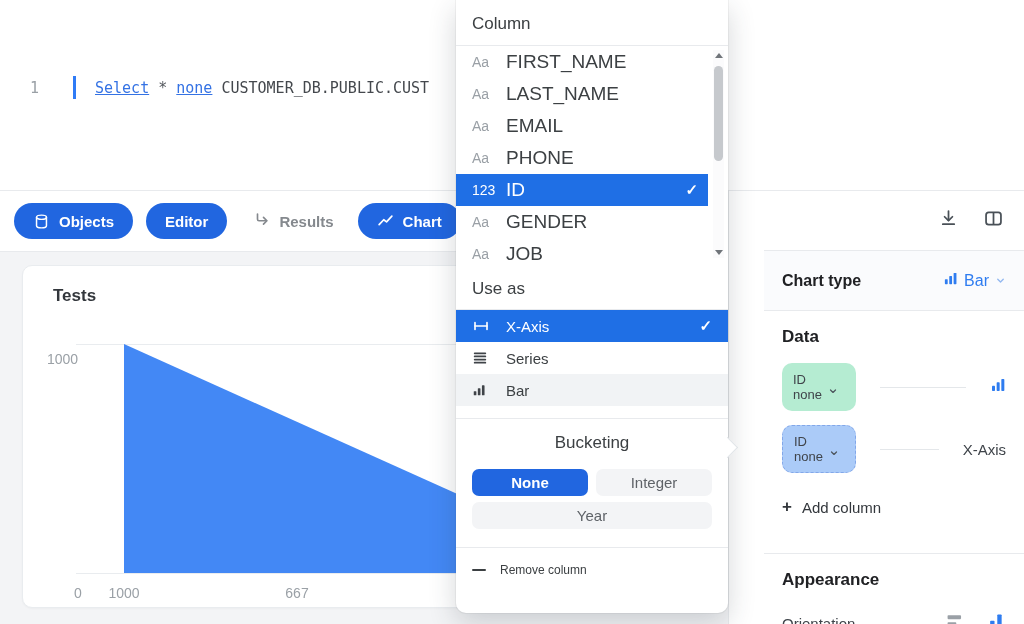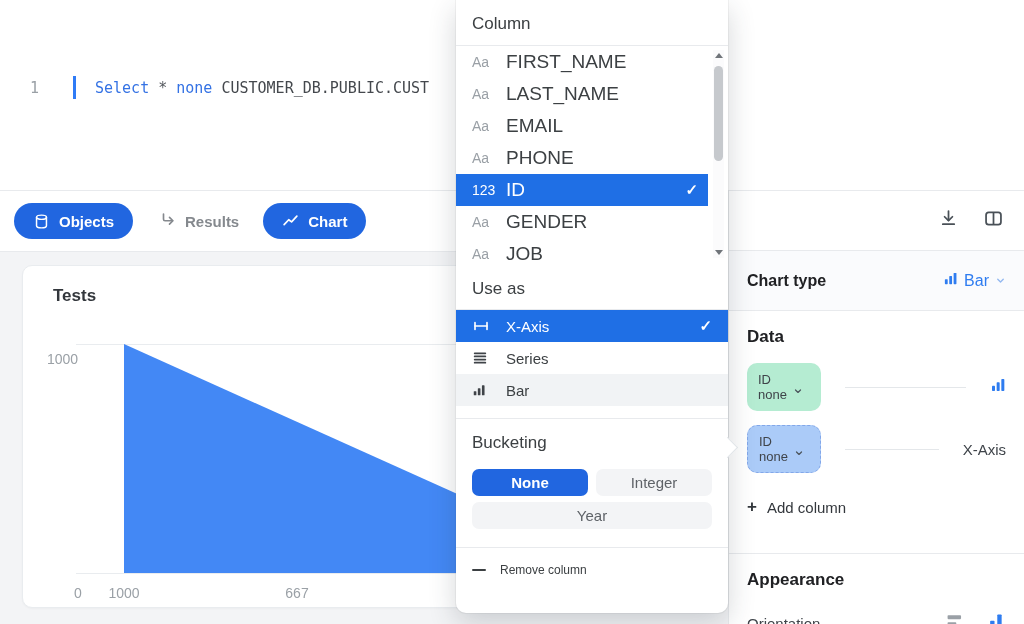--- a/index.html
+++ b/index.html
@@ -9,21 +9,21 @@
     font-family:"Liberation Sans", sans-serif; color:#3c4043;
   }
   
   .editor-area { position:absolute; left:0; top:0; width:1024px; height:191px; background:#fff; border-bottom:1px solid #e8eaed; }
   .db-selector { position:absolute; left:92px; top:30px; display:flex; align-items:center; gap:10px; cursor:pointer; }
   .db-selector .lbl { font-size:15px; font-weight:700; color:#45494e; }
   .caret-down { width:0; height:0; border-left:5px solid transparent; border-right:5px solid transparent; border-top:6px solid #8b9095; }
   .line-number { position:absolute; left:30px; top:79px; font-family:"DejaVu Sans Mono", monospace; font-size:15px; color:#9aa0a6; }
   .text-cursor { position:absolute; left:73px; top:76px; width:3px; height:23px; background:#2f7bf6; }
   .sql-line { position:absolute; left:95px; top:79px; font-family:"DejaVu Sans Mono", monospace; font-size:15px; white-space:pre; }
-  .sql-kw { color:#3472e4; }
+  .sql-kw { color:#3472e4;text-decoration:underline; }
   .sql-plain { color:#54585e; }
   .sql-ident { color:#44484d;margin-top:16px; }
 
   
   .tabbar { position:absolute; left:0; top:191px; width:1024px; height:61px; background:#fff; border-bottom:1px solid #e8eaed; display:flex; align-items:center; padding-left:14px; }
   .pill { height:36px; border-radius:18px; background:#2166e0; color:#fff; font-weight:700; font-size:15px; display:flex; align-items:center; gap:9px; padding:0 19px; cursor:pointer; }
   .pill svg { display:block; }
   .tab-editor { margin-left:13px; }
   .tab-results { margin-left:26px; display:flex; align-items:center; gap:8px; color:#85898e; font-weight:700; font-size:15px; cursor:pointer; }
   .tab-chart { margin-left:24px; }
@@ -32,21 +32,21 @@
   .content-bg { position:absolute; left:0; top:252px; width:1024px; height:372px; background:#f3f4f6; }
   .chart-card { position:absolute; left:22px; top:265px; width:690px; height:343px; background:#fff; border:1px solid #e9ecef; border-radius:10px; box-shadow:0 1px 2px rgba(0,0,0,.03); }
   .chart-title { position:absolute; left:30px; top:20px; font-size:17px; font-weight:700; color:#33373c; }
   .gridline-top { position:absolute; left:53px; right:16px; top:78px; height:1px; background:#e9ecef; }
   .gridline-bottom { position:absolute; left:53px; right:16px; top:307px; height:1px; background:#e9ecef; }
   .y-tick { position:absolute; left:24px; top:85px; font-size:14px; color:#9aa0a6; }
   .area-shape { position:absolute; left:101px; top:78px; width:509px; height:229px; background:#4388f5; clip-path:polygon(0 0, 100% 100%, 0 100%); }
   .x-tick { position:absolute; top:319px; transform:translateX(-50%); font-size:14px; color:#9aa0a6; }
 
   
-  .right-panel { position:absolute; left:728px; top:191px; width:296px; height:433px; background:#fff; border-left:1px solid #e8eaed; z-index:2; }
+  .right-panel { position:absolute; left:728px; top:191px; width:296px; height:433px; background:#fff; border-left:1px solid #e8eaed; z-index:2;padding-left:35px; }
   .panel-toolbar { height:60px; border-bottom:1px solid #e8eaed; display:flex; align-items:center; justify-content:flex-end; gap:24px; padding-right:20px; }
   .panel-toolbar svg { cursor:pointer; }
   .chart-type-row { height:60px; background:#fafbfd; border-bottom:1px solid #e8eaed; display:flex; align-items:center; padding:0 18px; }
   .chart-type-label { font-size:16px; font-weight:700; color:#202124; flex:1; }
   .chart-type-value { display:flex; align-items:center; gap:6px; cursor:pointer; }
   .chart-type-value .val { color:#2e7cf0; font-size:16px; }
   .data-section { height:243px; border-bottom:1px solid #e8eaed; padding:16px 18px; }
   .section-title { font-size:17px; font-weight:700; color:#202124; }
   .data-row { display:flex; align-items:center; }
   .data-row.first { margin-top:16px; }
@@ -116,20 +116,23 @@
 <div class="tabbar">
   <div class="pill">
     <span>
       <svg width="17" height="17" viewBox="0 0 24 24" fill="none" stroke="#ffffff" stroke-width="2.1" stroke-linecap="round">
         <ellipse cx="12" cy="6" rx="7" ry="3"></ellipse>
           <path d="M5 6 v12 c0 1.7 3.1 3 7 3 s7 -1.3 7 -3 V6"></path>
       </svg>
     </span>
     <span>Objects</span>
   </div>
+  <div class="pill tab-editor">
+    <span>Editor</span>
+  </div>
   <div class="tab-results">
     <span>
       <svg width="18" height="18" viewBox="0 0 24 24" fill="none" stroke="#85898e" stroke-width="2.2" stroke-linecap="round" stroke-linejoin="round">
         <path d="M6 4 v7 a2 2 0 0 0 2 2 h10"></path>
           <path d="M14 8.5 l4.5 4.5 -4.5 4.5"></path>
       </svg>
     </span>
     <span>Results</span>
   </div>
   <div class="pill tab-chart">
@@ -330,21 +333,21 @@
           <rect x="10" y="9" width="4.5" height="12" rx="1" fill="#3f4348"></rect>
           <rect x="17" y="4" width="4.5" height="17" rx="1" fill="#3f4348"></rect>
       </svg>
     </span>
     <span class="lbl">Bar</span>
   </div>
 
   <div class="pp-gap-divider"></div>
 
   <div class="bucketing">
-    <div class="pp-header" style="padding:0; border:none;">Bucketing</div>
+    <div class="pp-header" style="padding:0; border:none;text-align:center;">Bucketing</div>
     <div class="bk-grid-row">
       <div class="bk-btn half bk-selected">None</div>
       <div class="bk-btn half bk-plain">Integer</div>
     </div>
     <div class="bk-btn full bk-plain">Year</div>
   </div>
 
   <div class="pp-bottom-divider"></div>
   <div class="remove-row">
     <span class="minus-glyph"></span>

